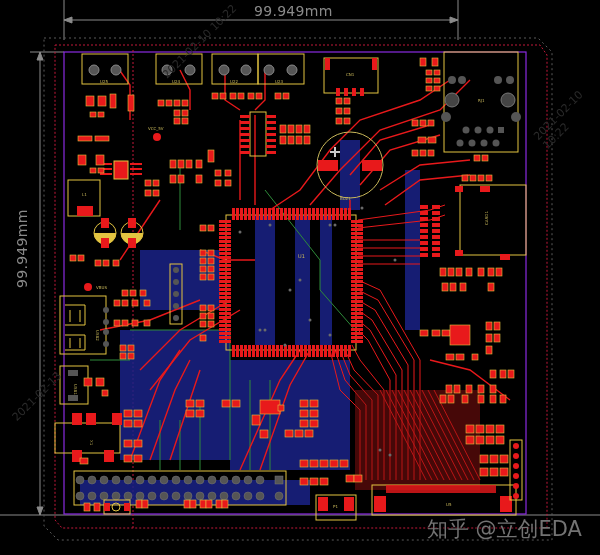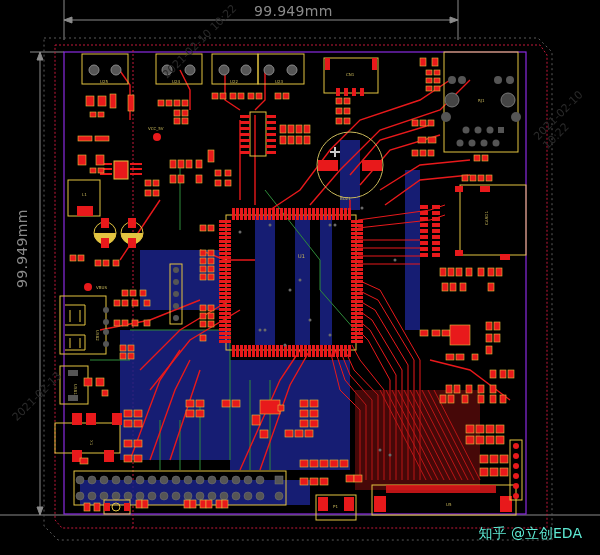--- a/index.html
+++ b/index.html
@@ -1,21 +1,21 @@
 <!DOCTYPE html>
 <html><head>
 <meta charset="utf-8">
 <style>
   html,body{margin:0;padding:0;background:#000;}
   body{width:600px;height:555px;overflow:hidden;position:relative;font-family:"DejaVu Sans",sans-serif;}
   #canvas{position:absolute;left:0;top:0;width:600px;height:555px;}
   .dim-label{position:absolute;color:#8a8a8a;font-family:"DejaVu Sans",sans-serif;font-size:14px;letter-spacing:0.3px;}
   #dim-h-label{left:252px;top:3px;background:#000;padding:0 2px;}
   #dim-v-label{left:14px;top:290px;transform:rotate(-90deg);transform-origin:left top;background:#000;padding:0 2px;}
-  .watermark{position:absolute;right:18px;bottom:12px;color:#5eead4;font-size:14px;font-family:"DejaVu Sans",sans-serif;text-shadow:0 0 2px #000;}
+  .watermark{position:absolute;right:18px;bottom:12px;color:#737373;font-size:21px;font-family:"DejaVu Sans",sans-serif;text-shadow:0 0 2px #000;}
   .ts{position:absolute;color:#2a2a2a;font-size:11px;font-family:"DejaVu Sans",sans-serif;transform:rotate(-45deg);}
   text.silk{font-family:"DejaVu Sans",sans-serif;fill:#c9b85a;}
 </style>
 </head>
 <body>
 
 <svg id="canvas" viewBox="0 0 600 555" xmlns="http://www.w3.org/2000/svg">
 
   <g stroke="#8a8a8a" stroke-width="1" fill="none">
     <line x1="64" y1="0" x2="64" y2="40"></line>

